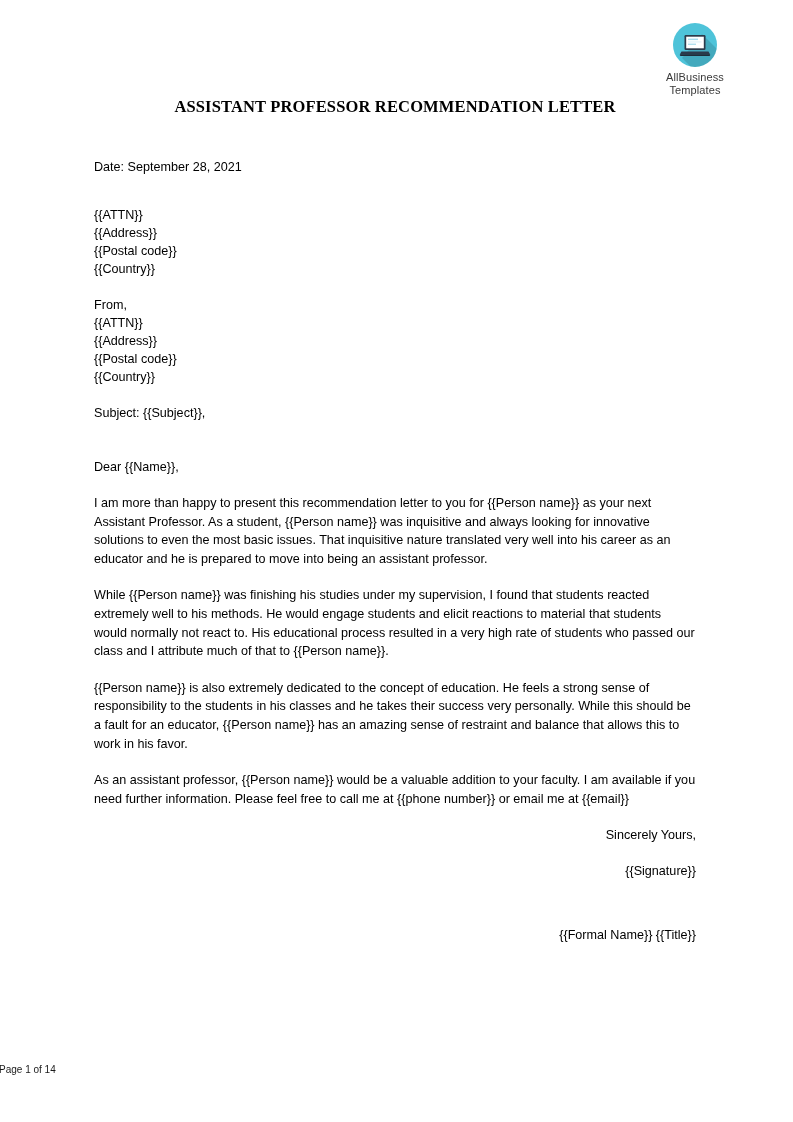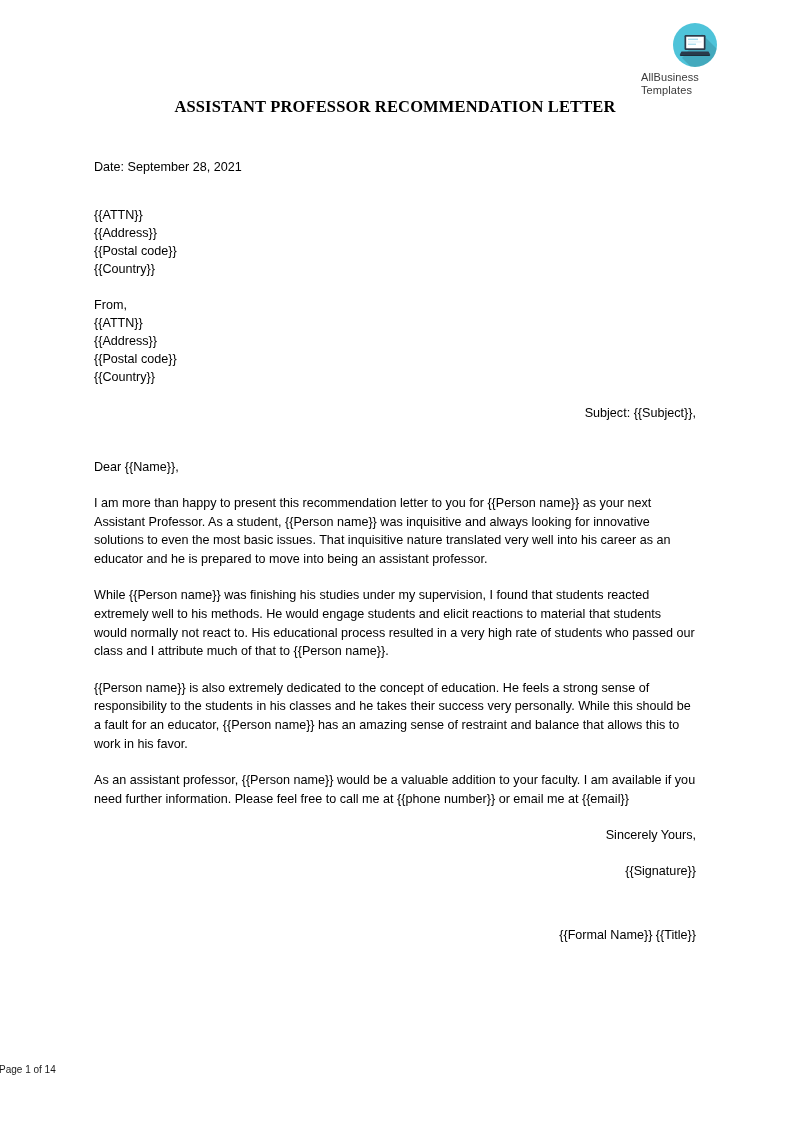--- a/index.html
+++ b/index.html
@@ -19,20 +19,21 @@
     overflow: hidden;
     box-sizing: border-box;
   }
 
   
   .logo-block {
     position: absolute;
     top: 22px;
     right: 44px;
     width: 108px;
+    text-align: center;
   }
   .logo-mark {
     width: 46px;
     height: 46px;
     margin: 0 auto;
     position: relative;
   }
   .logo-mark svg { display: block; }
   .logo-text {
     margin-top: 3px;
@@ -80,21 +81,20 @@
   .addr-block.second {
     padding-top: 18px;
   }
   .addr-block div { white-space: pre; }
 
   .subject-line {
     margin: 0;
     padding-top: 18px;
     font-size: 12.6px;
     line-height: 18px;
-    text-align: right;
   }
 
   .salutation {
     margin: 0;
     padding-top: 36px;
     font-size: 12.6px;
     line-height: 18px;
   }
 
   .body-para {

